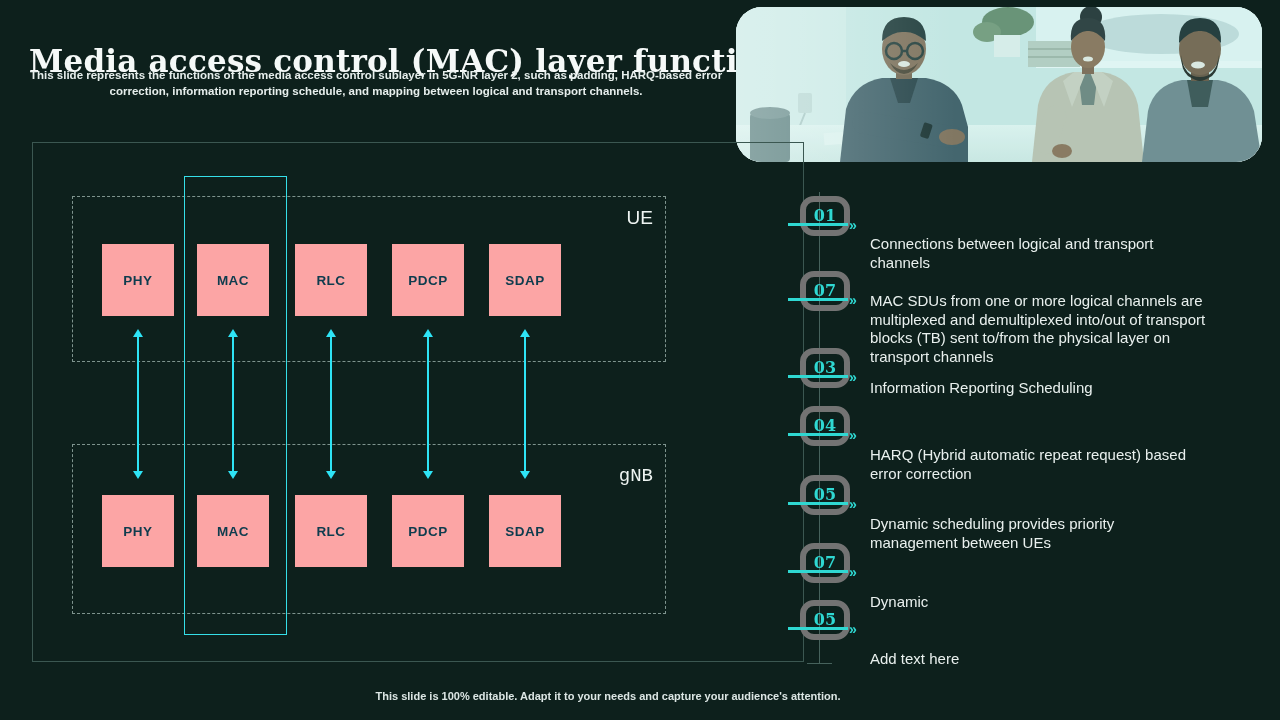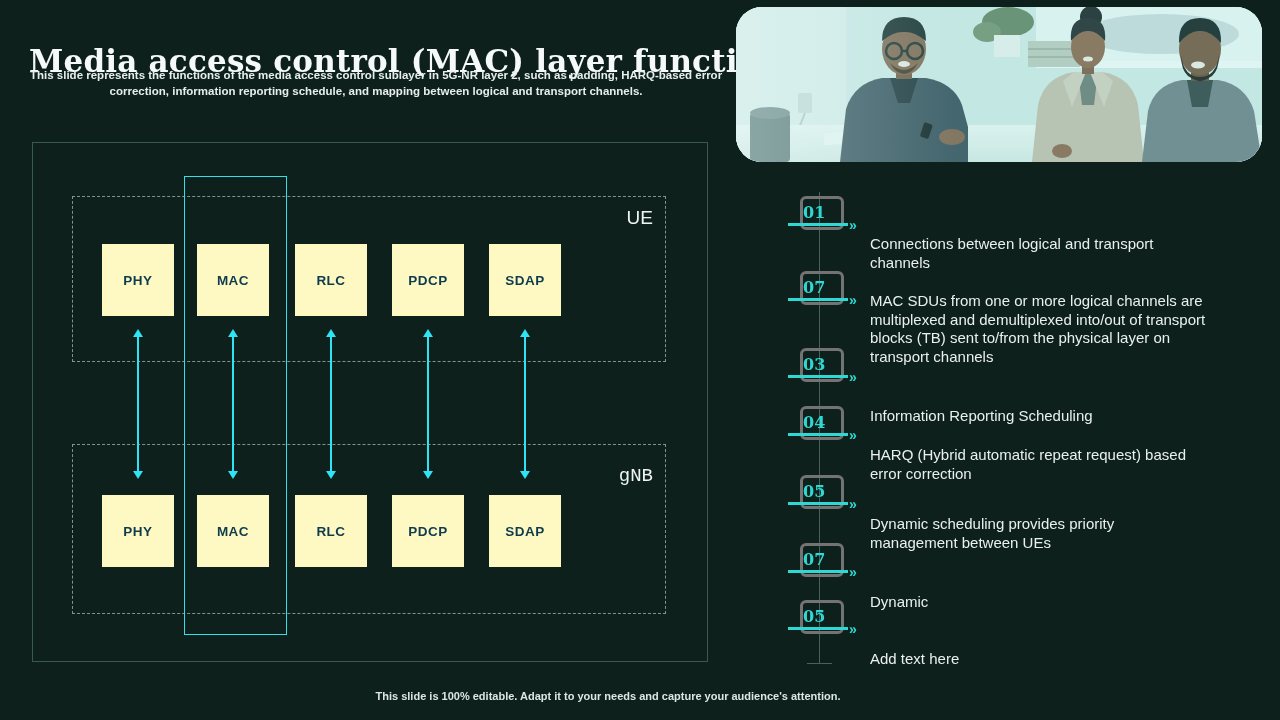--- a/index.html
+++ b/index.html
@@ -24,34 +24,34 @@
 
   
   .photo{
     position:absolute;left:736px;top:7px;width:526px;height:155px;
     border-radius:26px;overflow:hidden;background:#d9edeb;
   }
   .photo svg{display:block;}
 
   
   .diagram{
-    position:absolute;left:32px;top:142px;width:676px;height:520px;
+    position:absolute;left:32px;top:142px;width:772px;height:520px;
     border:1px solid #3b5751;box-sizing:border-box;
   }
   .dashed{
     position:absolute;border:1px dashed #7e948e;box-sizing:border-box;
   }
   .ue-group{left:39px;top:53px;width:594px;height:166px;}
   .gnb-group{left:39px;top:301px;width:594px;height:170px;}
   .mac-hl{
     position:absolute;left:151px;top:33px;width:103px;height:459px;
     border:1.5px solid #35dfe8;box-sizing:border-box;
   }
   .lbox{
-    position:absolute;width:72px;height:72px;background:#fef9c3;
+    position:absolute;width:72px;height:72px;background:#fca5a5;
     color:#0e3c4e;font-weight:700;font-size:13.5px;letter-spacing:0.5px;
     display:flex;align-items:center;justify-content:center;
   }
   .row-ue{top:101px;}
   .row-gnb{top:352px;}
   .glabel{
     position:absolute;left:560px;width:60px;text-align:right;
     color:#eef4f2;font-size:19px;
   }
   .ue-label{top:64px;}
@@ -66,23 +66,23 @@
   .arrow::after{
     content:"";position:absolute;left:0;bottom:0;
     border:5px solid transparent;border-bottom:none;border-top:8px solid #2ee3f5;
   }
 
   
   .tl-line{position:absolute;left:819px;top:192px;width:1px;height:472px;background:#46625c;}
   .tl-tick{position:absolute;left:807px;top:663px;width:25px;height:1px;background:#46625c;}
   .nbadge{
     position:absolute;left:800px;width:38px;height:28px;
-    border:3px solid #737373;border-radius:6px;
+    border:6px solid #737373;border-radius:14px;
     font-family:"DejaVu Serif", serif;font-weight:700;font-size:16px;
-    color:#2fd8d2;line-height:28px;
+    color:#2fd8d2;text-align:center;line-height:28px;
   }
   .nline{position:absolute;left:788px;width:60px;height:3px;background:#2fd8d2;}
   .chev{position:absolute;left:849px;font-size:14px;font-weight:700;color:#2fd8d2;line-height:14px;}
   .itext{
     position:absolute;left:870px;width:372px;
     font-size:15px;line-height:18.5px;color:#e9f0ee;white-space:pre-line;margin-top:31px;
   }
 
   
   .footer{
@@ -230,21 +230,21 @@
   <div class="itext" style="top:261px">MAC SDUs from one or more logical channels are
 multiplexed and demultiplexed into/out of transport
 blocks (TB) sent to/from the physical layer on
 transport channels</div>
 </div>
 
 <div>
   <div class="nbadge" style="top:348px">03</div>
   <div class="nline" style="top:375px"></div>
   <div class="chev" style="top:370px">»</div>
-  <div class="itext" style="top:376px">Information Reporting Scheduling</div>
+  <div class="itext" style="top:348px">Information Reporting Scheduling</div>
 </div>
 
 <div>
   <div class="nbadge" style="top:406px">04</div>
   <div class="nline" style="top:433px"></div>
   <div class="chev" style="top:428px">»</div>
   <div class="itext" style="top:415px">HARQ (Hybrid automatic repeat request) based
 error correction</div>
 </div>
 

